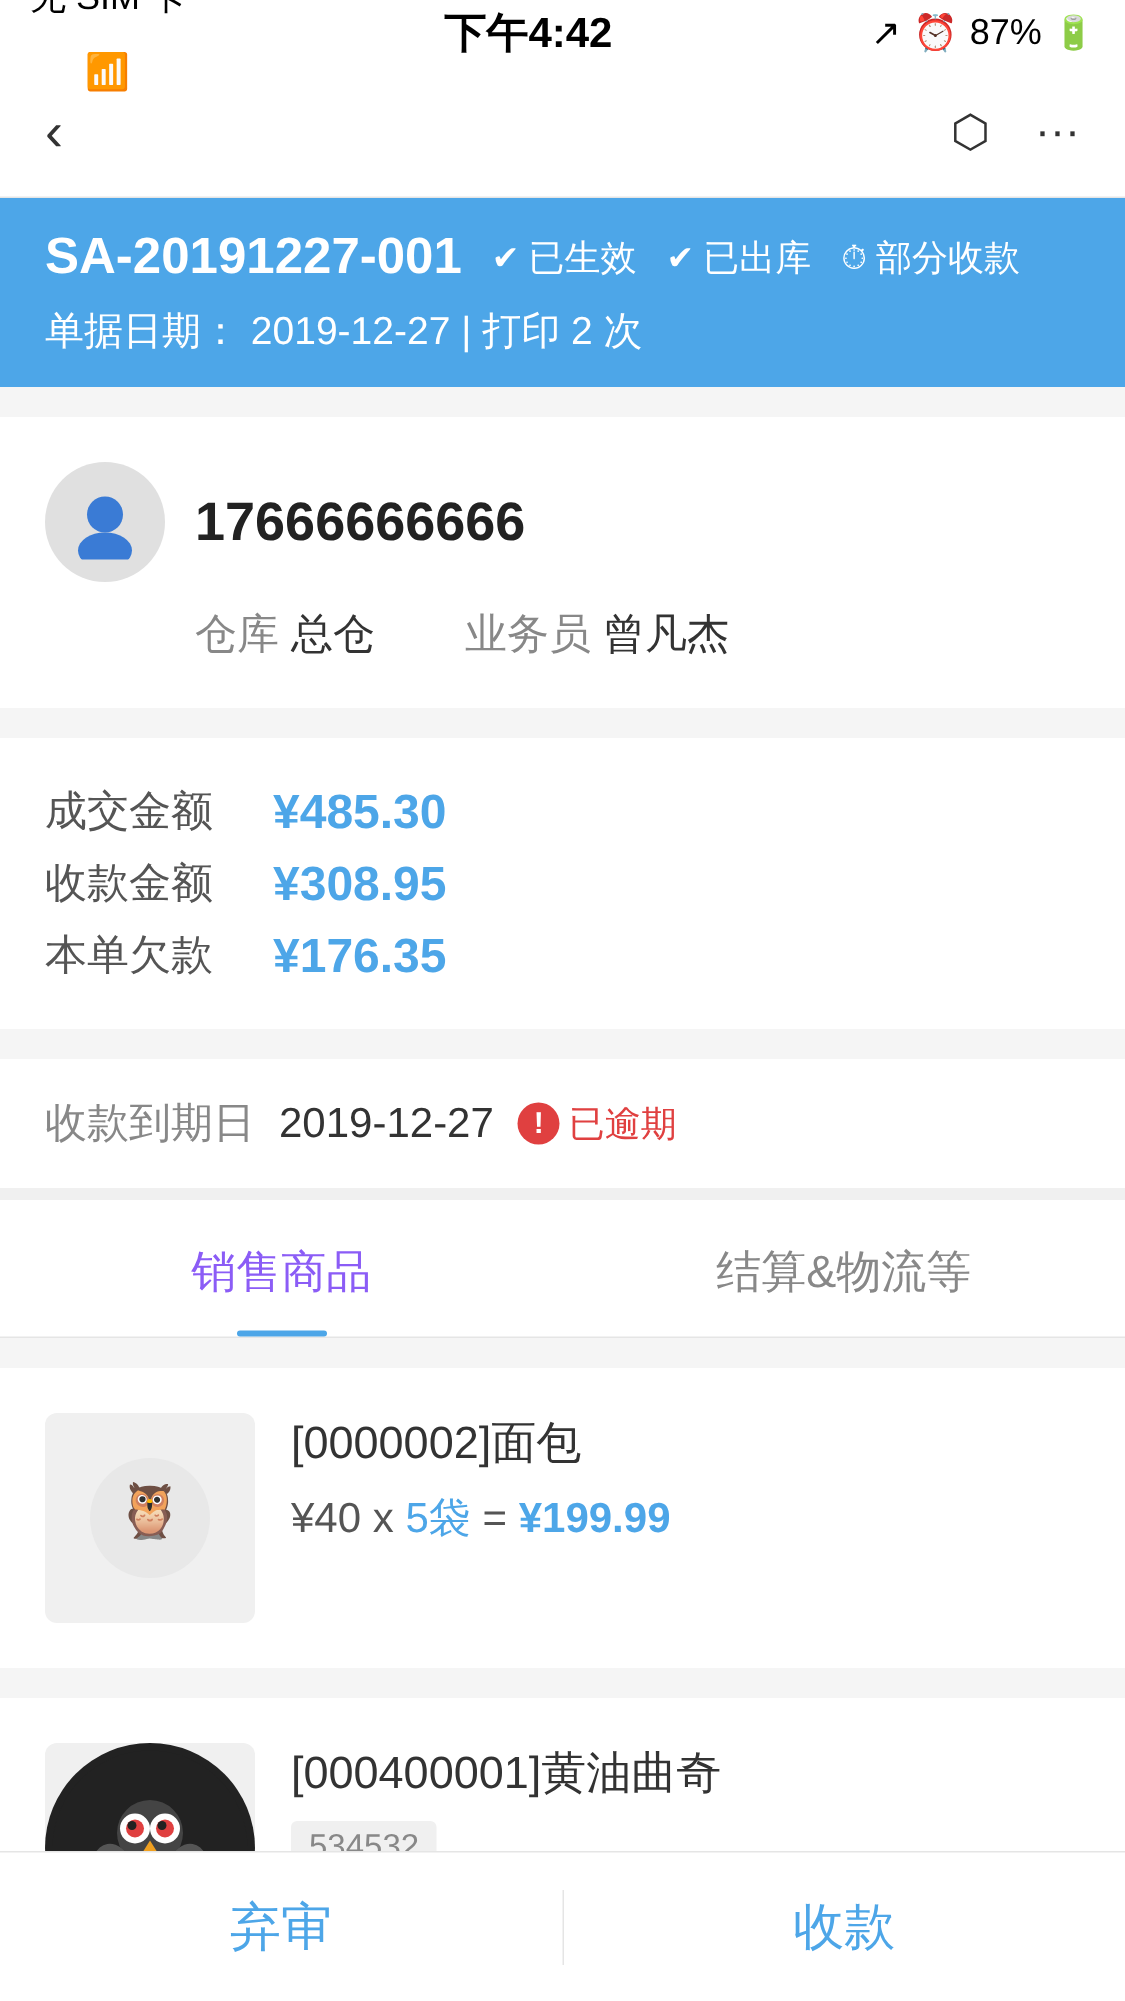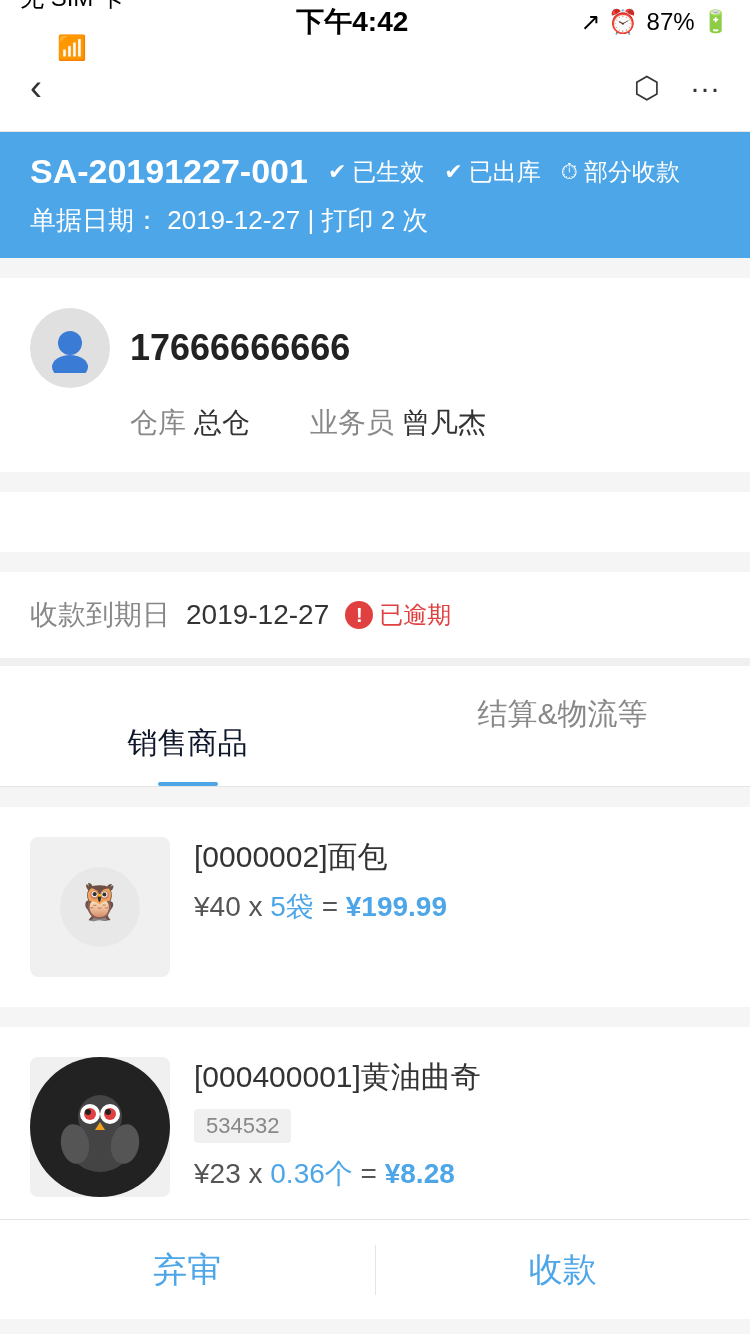--- a/index.html
+++ b/index.html
@@ -185,22 +185,21 @@
     .tab {
       flex: 1;
       text-align: center;
       padding: 28px 0 22px;
       font-size: 30px;
       color: #888;
       position: relative;
       cursor: pointer;
     }
     .tab.active {
-      color: #0f172a;
-      margin-top: 29px;
+      color: #8b5cf6;
     }
     .tab.active::after {
       content: '';
       position: absolute;
       bottom: 0;
       left: 50%;
       transform: translateX(-50%);
       width: 60px;
       height: 4px;
       background: #4da6e8;
@@ -247,21 +246,21 @@
     .product-price {
       font-size: 28px;
       color: #555;
     }
     .price-qty { color: #4da6e8; }
     .price-total { color: #4da6e8; font-weight: 600; }
 
     
     .bottom-bar {
       position: fixed;
-      bottom: 15px;
+      bottom: 0;
       left: 0;
       width: 750px;
       height: 100px;
       background: #fff;
       border-top: 1px solid #e5e5e5;
       display: flex;
       align-items: center;
     }
     .bottom-btn {
       flex: 1;
@@ -354,20 +353,34 @@
       <span class="meta-value">总仓</span>
     </div>
     <div class="meta-item">
       <span class="meta-label">业务员</span>
       <span class="meta-value">曾凡杰</span>
     </div>
   </div>
 </div>
 
 <div class="stats-section">
+  <div class="stats-right">
+    <div class="stats-row">
+      <span class="stats-row-label">成交金额</span>
+      <span class="stats-row-value">¥485.30</span>
+    </div>
+    <div class="stats-row">
+      <span class="stats-row-label">收款金额</span>
+      <span class="stats-row-value">¥308.95</span>
+    </div>
+    <div class="stats-row">
+      <span class="stats-row-label">本单欠款</span>
+      <span class="stats-row-value">¥176.35</span>
+    </div>
+  </div>
 </div>
 
 <div class="due-section">
   <span class="due-label">收款到期日</span>
   <span class="due-date">2019-12-27</span>
   <span class="overdue-badge">
     <span class="overdue-dot">!</span>
     <span>已逾期</span>
   </span>
 </div>

